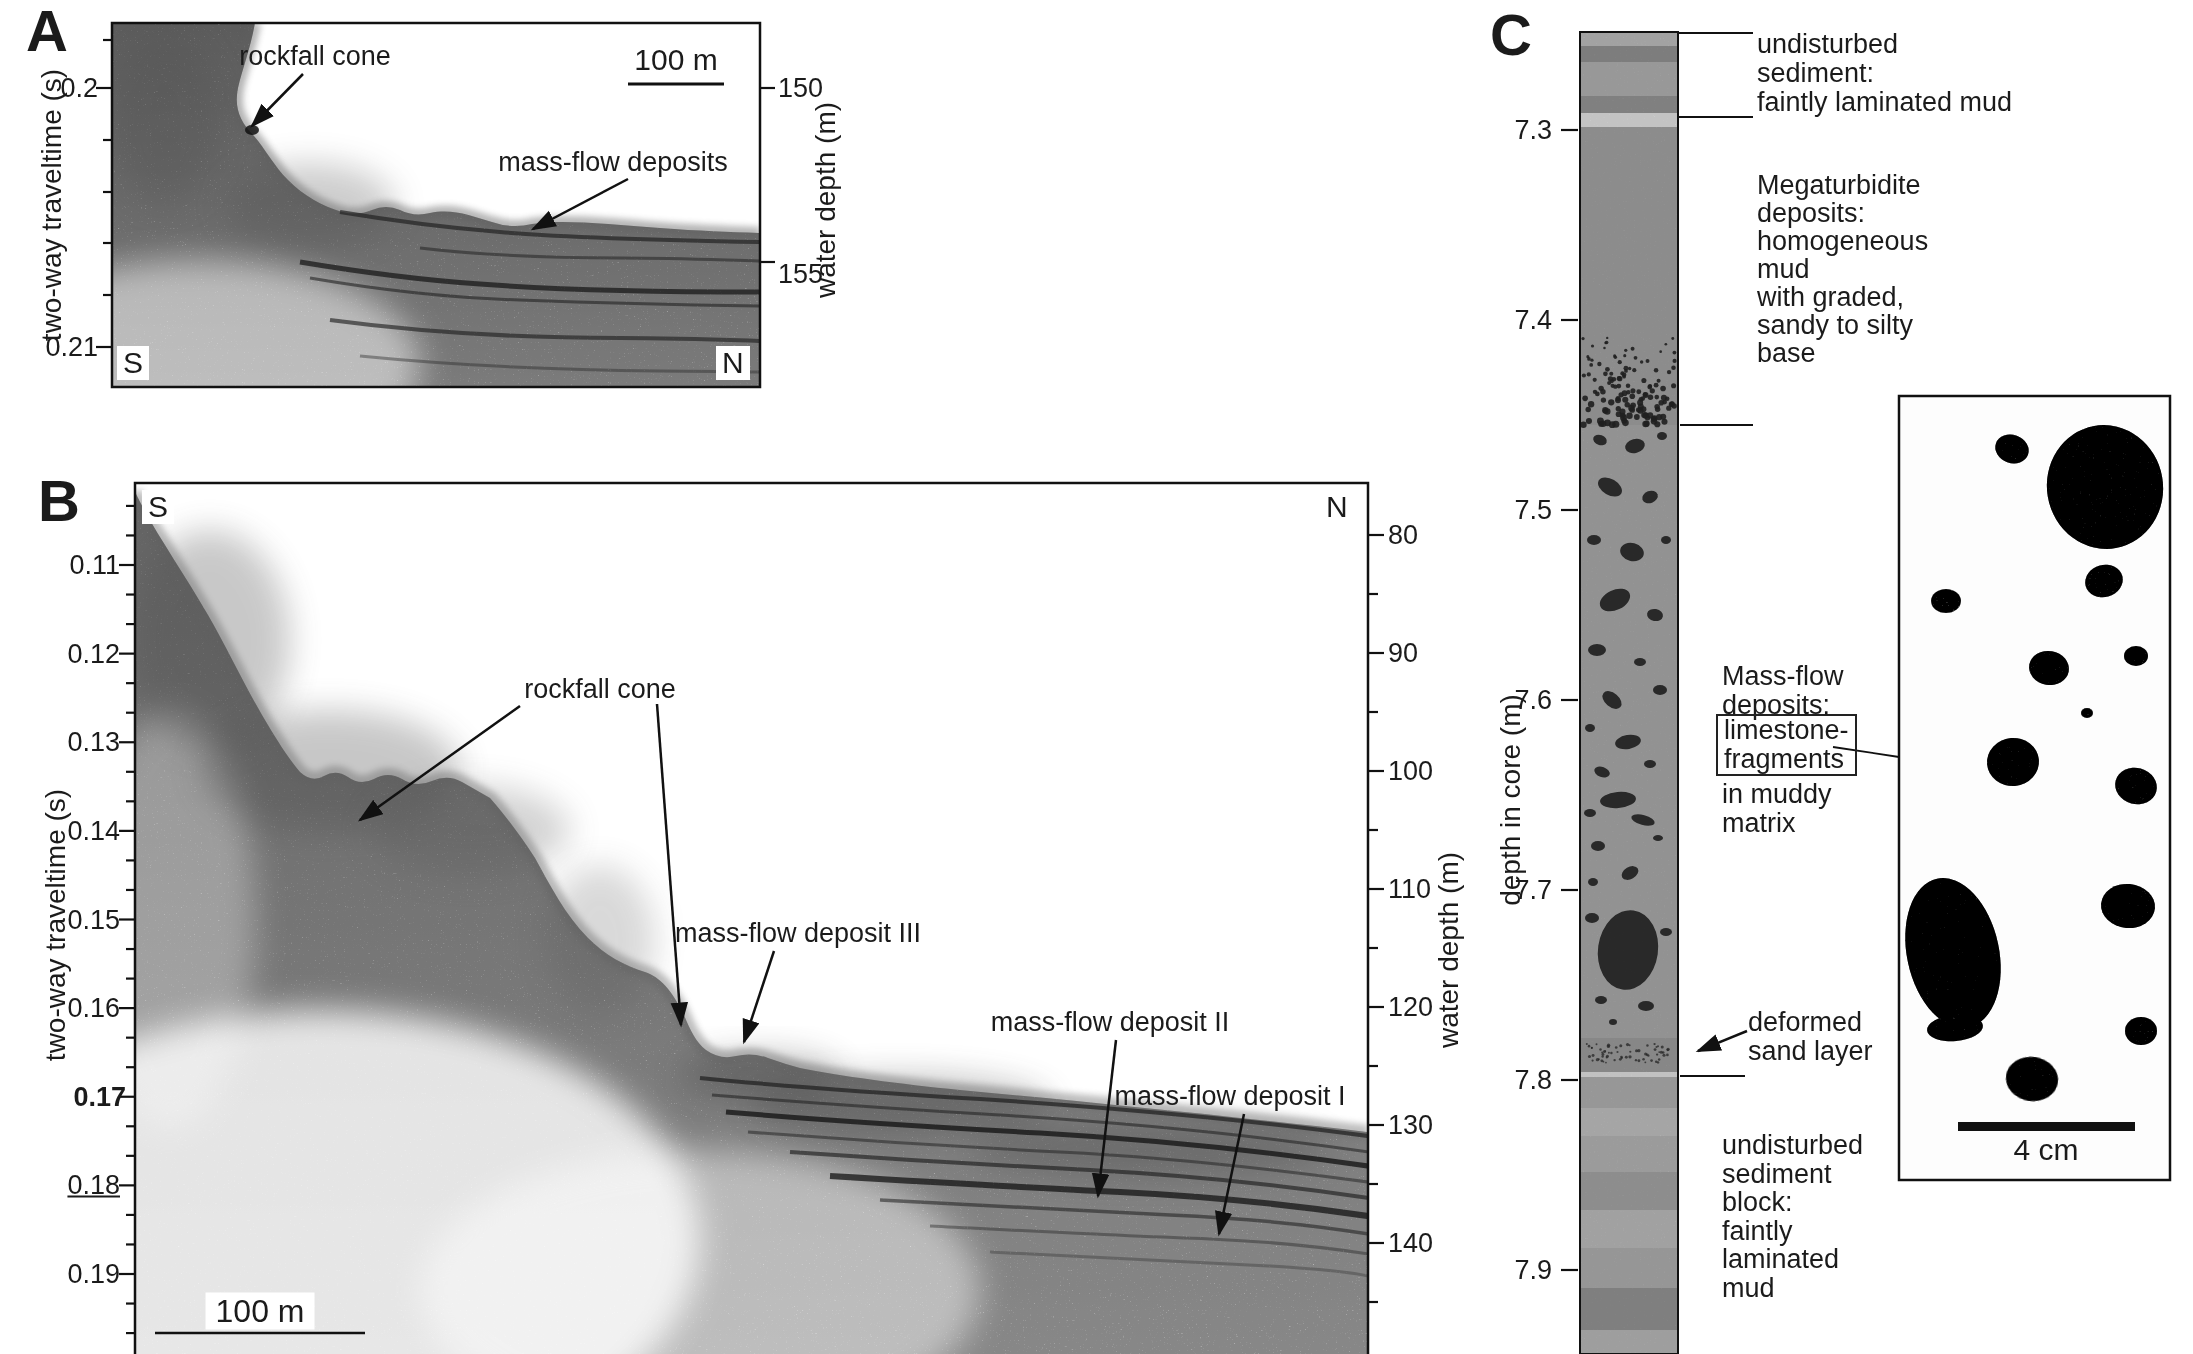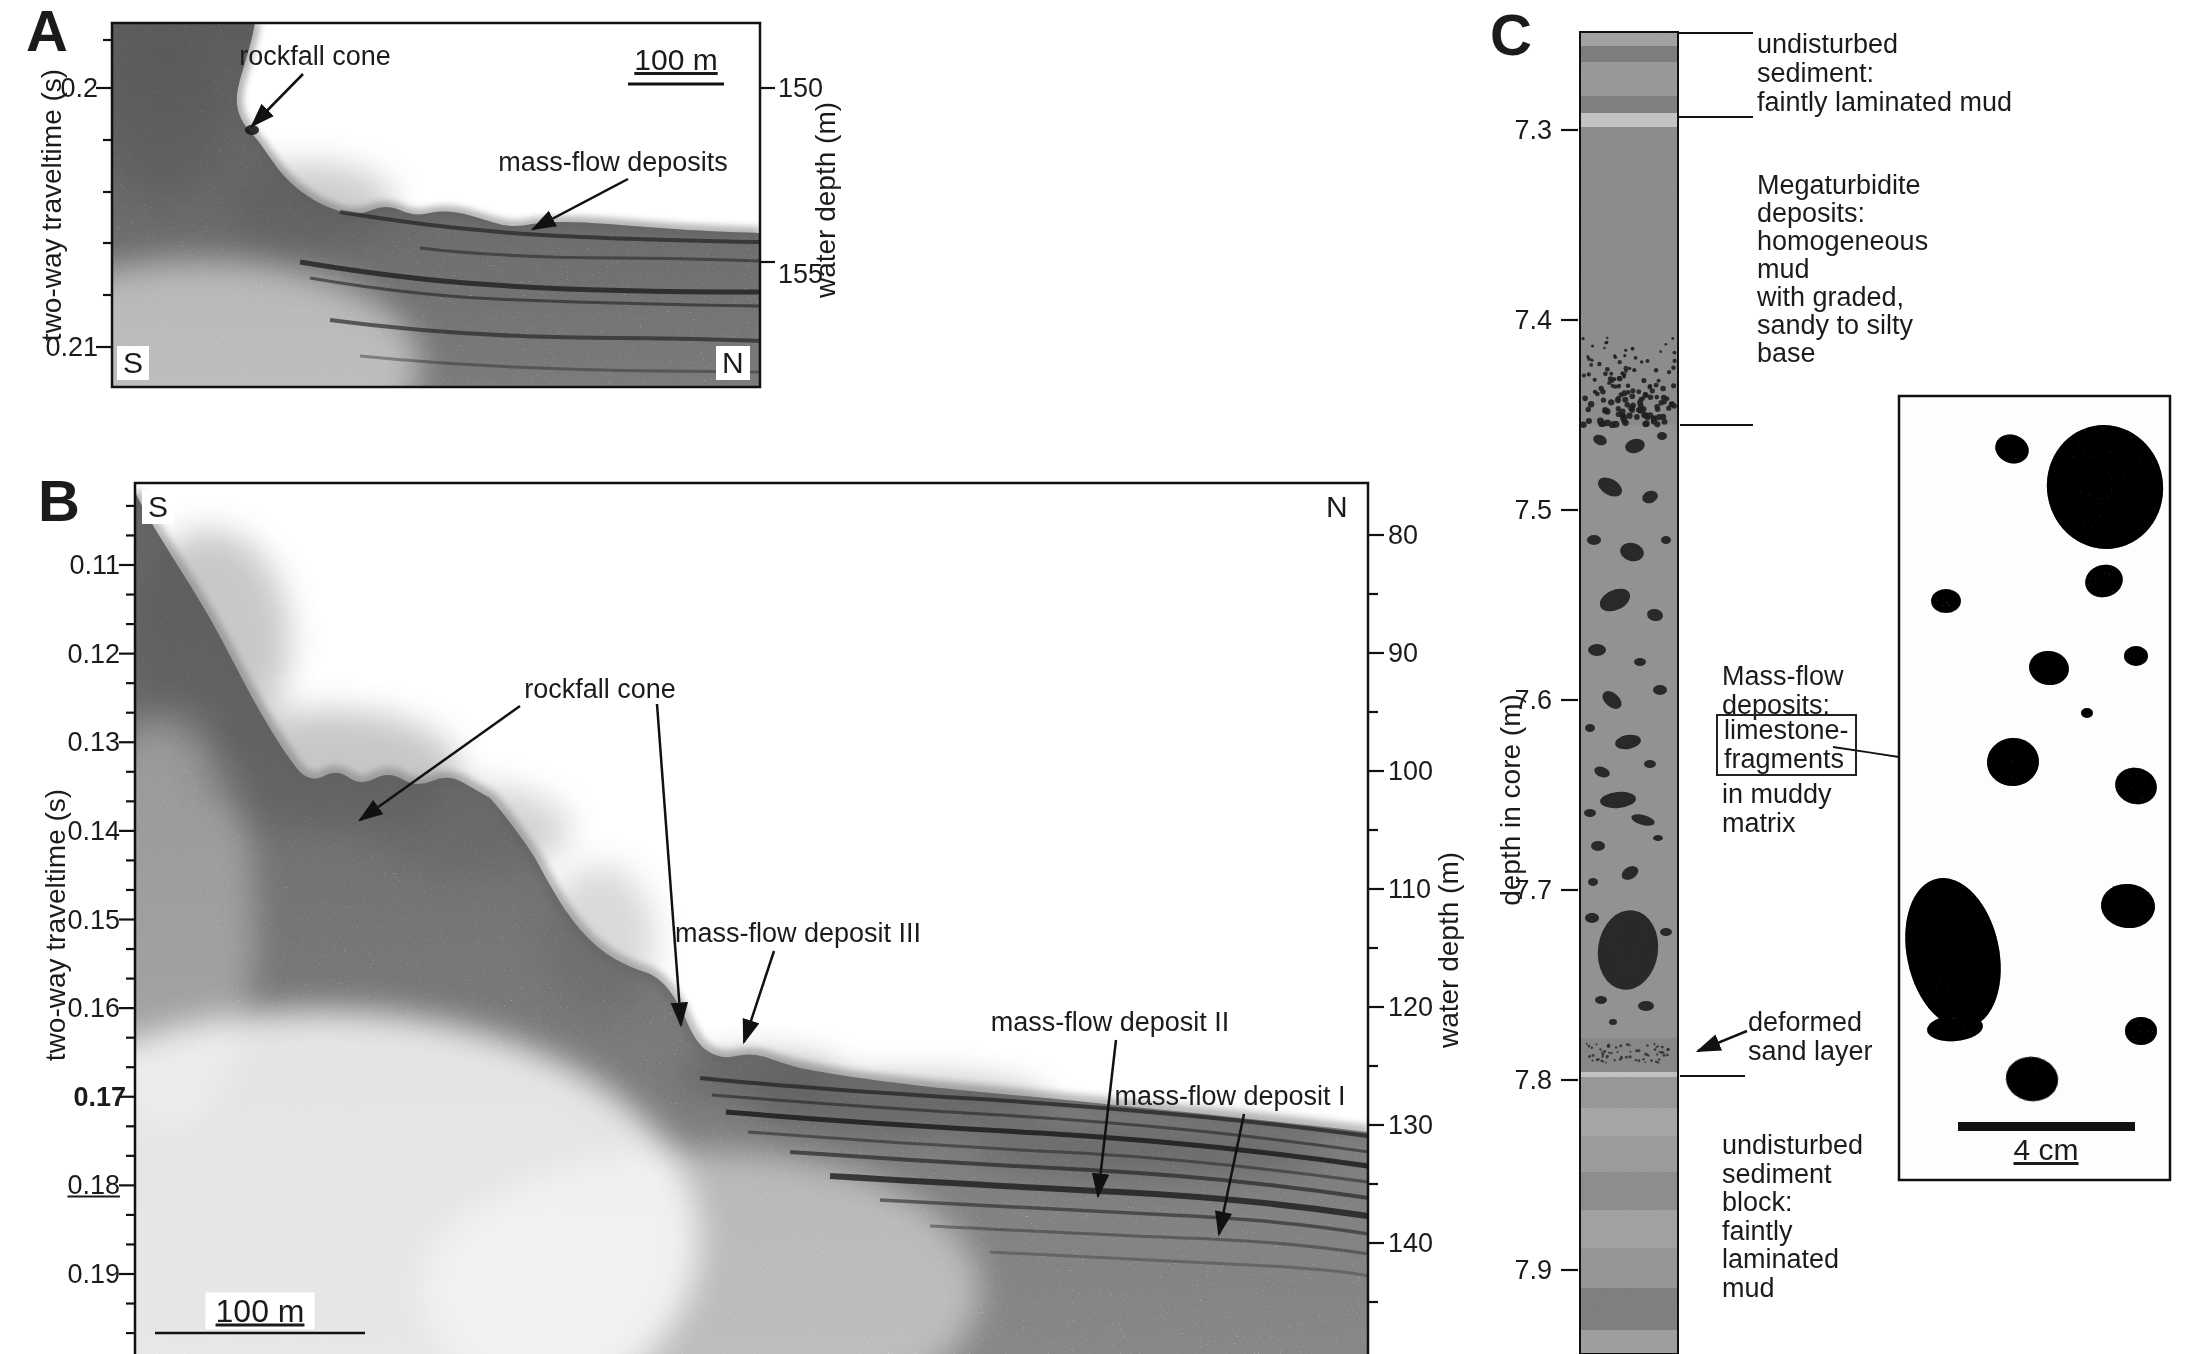--- a/index.html
+++ b/index.html
@@ -7,21 +7,21 @@
        font-family:"Liberation Sans",sans-serif;overflow:hidden;}
   #gfx{position:absolute;left:0;top:0;}
   .txt{position:absolute;color:#1b1b1b;}
   .panel-letter{font-size:58px;font-weight:bold;line-height:58px;}
   .ann{font-size:27px;transform:translate(-50%,-50%);white-space:nowrap;}
   .vtitle{font-size:28px;transform:translate(-50%,-50%) rotate(-90deg);white-space:nowrap;}
   .ticklabel{font-size:27px;transform:translateY(-50%);line-height:27px;}
   .tr{text-align:right;}
   .sn{font-size:30px;background:#fff;padding:0 6px;line-height:34px;}
   .cunit{font-size:27px;line-height:29px;white-space:pre-line;}
-  .scalebar-label{font-size:30px;text-decoration:underline;}
+  .scalebar-label{font-size:30px;}
   .bg-white{background:#fff;padding:0 10px;}
   .cbox{border:2px solid #222;padding:0 6px;display:inline-block;font-size:27px;line-height:29px;white-space:pre-line;}
 </style>
 </head>
 <body>
 
 <div id="fig">
 
 <svg id="gfx" width="2193" height="1354" viewBox="0 0 2193 1354">
   <defs>

